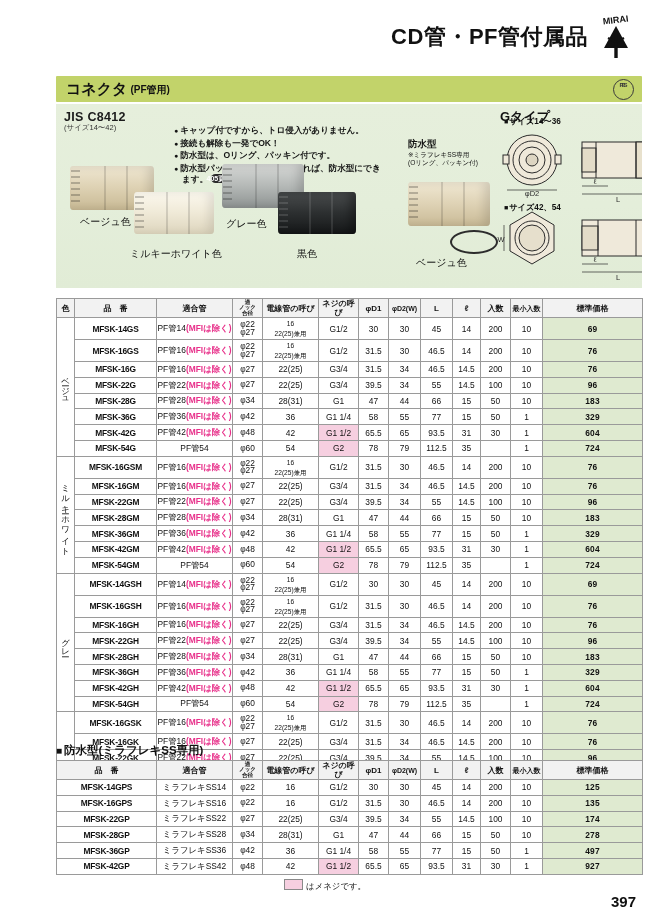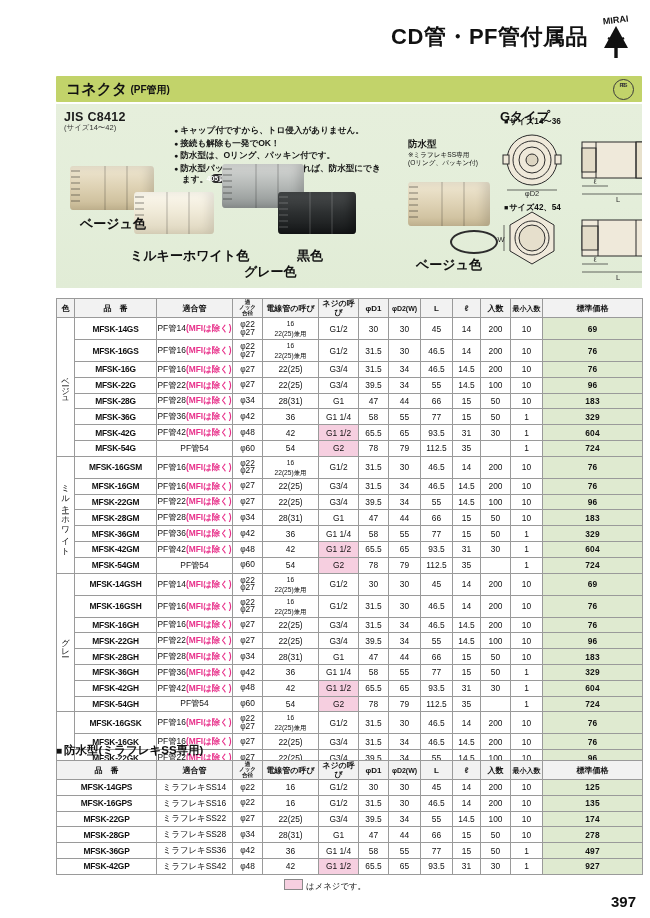--- a/index.html
+++ b/index.html
@@ -54,21 +54,21 @@
   .ref-chip{
     display:inline-block;background:#2b2b2b;color:#fff;border-radius:7px;
     font-size:7px;font-weight:bold;padding:0 4px;line-height:9px;vertical-align:1px;
   }
   .wp-block{position:absolute;left:352px;top:34px;width:80px;}
   .wp-t1{font-size:9.5px;font-weight:bold;}
   .wp-t2{font-size:6.6px;line-height:8px;}
   .gtype-label{position:absolute;right:92px;top:4px;font-size:13px;font-weight:bold;}
   .size-label{position:absolute;font-size:8.2px;font-weight:bold;}
   .size-label:before{content:"\25A0";font-size:7px;margin-right:1px;}
-  .photo-caption{position:absolute;font-size:13px;font-weight:bold;color:#111;white-space:nowrap;}
+  .photo-caption{position:absolute;font-size:10px;font-weight:normal;color:#111;white-space:nowrap;}
   
   .conn{position:absolute;}
   .conn .body{position:absolute;border-radius:3px/4px;}
   .conn .teeth{position:absolute;top:0;bottom:0;left:0;width:9px;}
   .conn .teeth i{position:absolute;left:0;width:9px;height:2px;background:rgba(0,0,0,.22);}
   .conn .ring{position:absolute;top:0;bottom:0;width:2px;background:rgba(0,0,0,.13);}
   .oring{position:absolute;border:2.6px solid #2c2c2c;border-radius:50%;background:transparent;}
   
   table.cat{
     position:absolute;border-collapse:collapse;table-layout:fixed;
@@ -242,21 +242,21 @@
         <i style="top:28px"></i>
         <i style="top:34px"></i>
     </div>
     <div class="ring" style="left:33px;"></div>
     <div class="ring" style="left:55px;"></div>
   </div>
   <div class="oring" style="left:394px;top:126px;width:44px;height:20px;"></div>
 
   <div class="photo-caption" style="left:24px;top:111px;">ベージュ色</div>
   <div class="photo-caption" style="left:74px;top:143px;">ミルキーホワイト色</div>
-  <div class="photo-caption" style="left:188px;top:113px;margin-top:46px;">グレー色</div>
+  <div class="photo-caption" style="left:170px;top:113px;">グレー色</div>
   <div class="photo-caption" style="left:241px;top:143px;">黒色</div>
   <div class="photo-caption" style="left:360px;top:152px;">ベージュ色</div>
 
   <div class="gtype-label">Gタイプ</div>
   <div class="size-label" style="left:448px;top:12px;">サイズ14〜36</div>
   <div class="size-label" style="left:448px;top:98px;">サイズ42、54</div>
 
   <svg style="position:absolute;left:440px;top:20px;" width="200" height="160" viewBox="0 0 200 160">
     <g stroke="#2b2b2b" fill="none" stroke-width="1">
 

